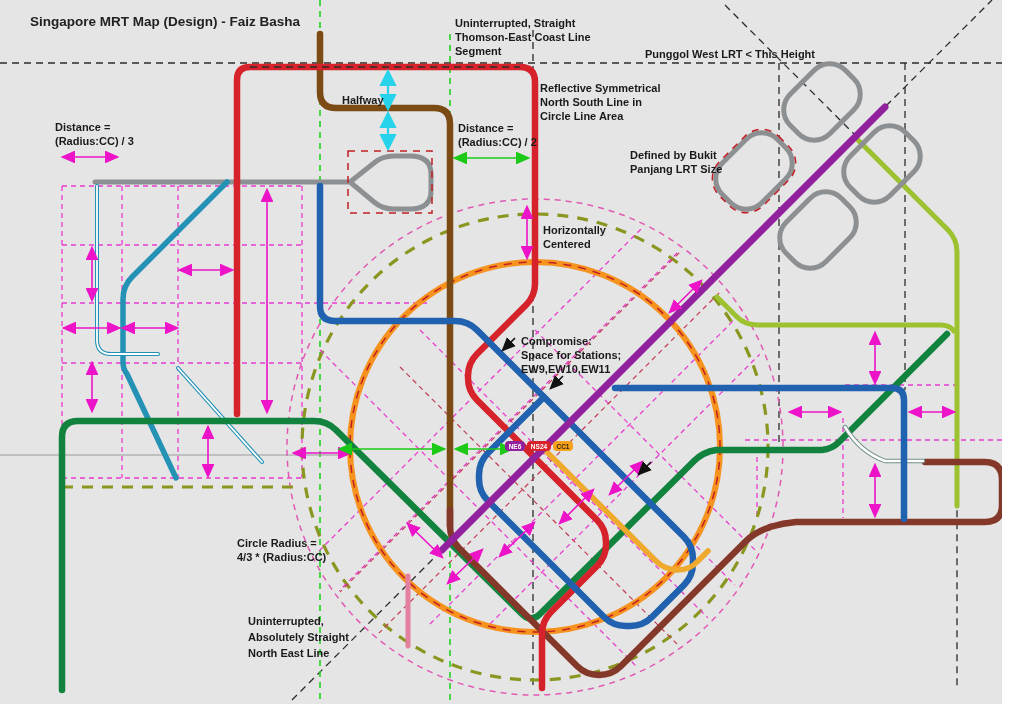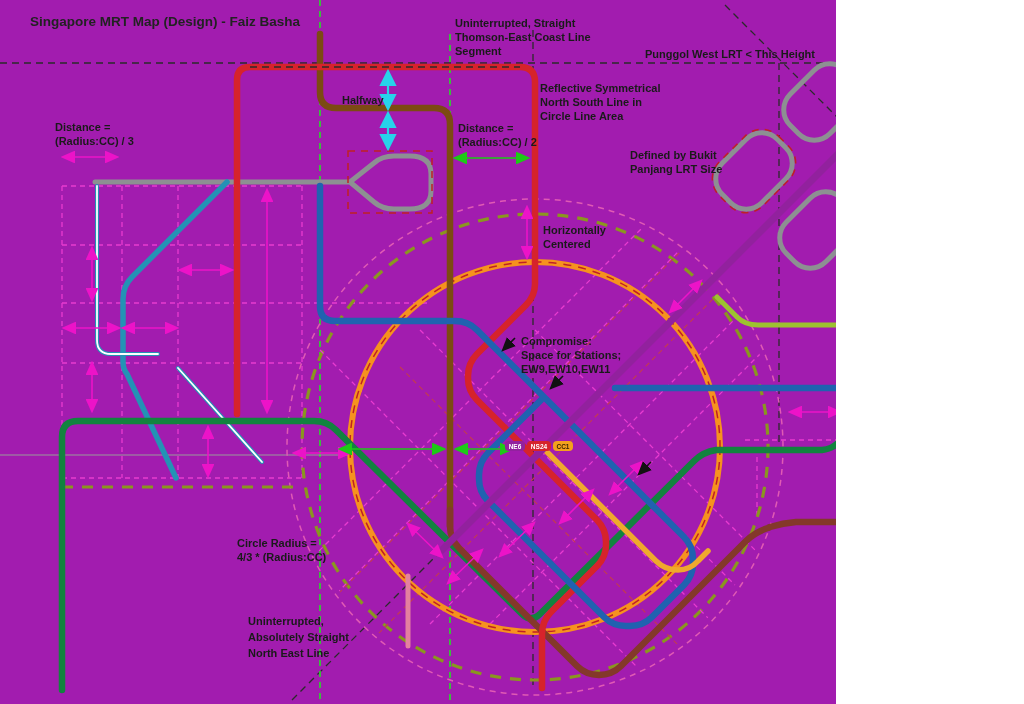--- a/index.html
+++ b/index.html
@@ -1,16 +1,16 @@
 <!DOCTYPE html>
 <html><head>
 <meta charset="utf-8">
 <style>
   html,body{margin:0;padding:0;background:#ffffff;}
-  .stage{position:relative;width:836px;height:704px;background:#a21caf;overflow:hidden;text-decoration:underline;}
+  .stage{position:relative;width:1002px;height:704px;background:#e5e5e5;overflow:hidden;text-decoration:underline;}
   svg{display:block;}
   text{font-family:"Liberation Sans",sans-serif;font-weight:bold;font-size:11px;fill:#1a1a1a;}
   text.title{font-size:13.5px;font-weight:600;fill:#222;}
   text.pill{font-size:6.5px;fill:#fff;text-anchor:middle;}
   text.pill-dark{fill:#3a2500;}
   .metro{fill:none;stroke-linecap:round;stroke-linejoin:round;}
   .dash-black{fill:none;stroke:#2b2b2b;stroke-width:1.3;stroke-dasharray:7 5;}
   .dash-green{fill:none;stroke:#2ed32e;stroke-width:1.7;stroke-dasharray:6 5;}
   .dash-magenta{fill:none;stroke:#e83bd0;stroke-width:1.3;stroke-dasharray:5 4;}
   .dash-crimson{fill:none;stroke:#c23b52;stroke-width:1.2;stroke-dasharray:5 4;}

